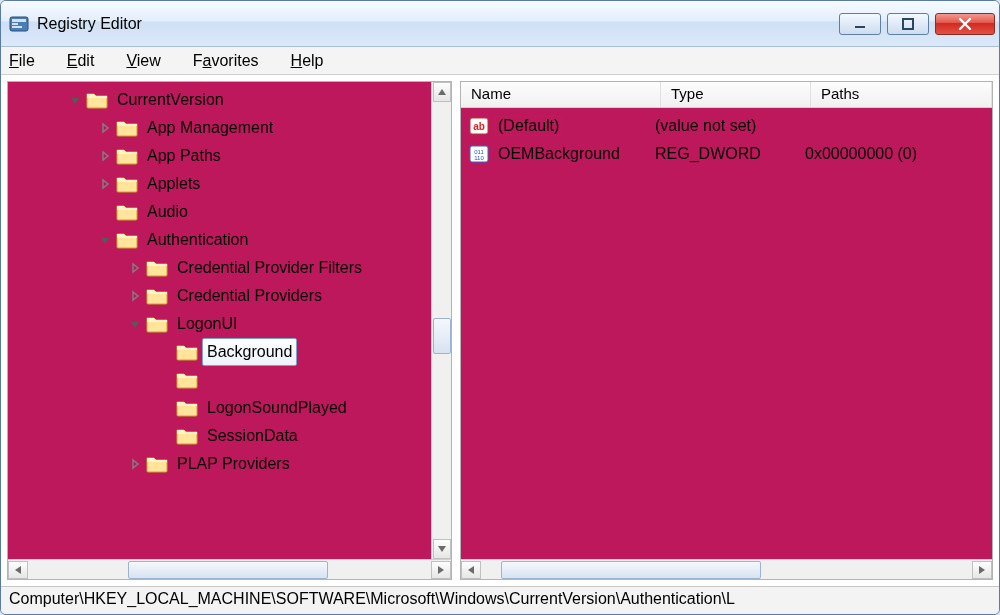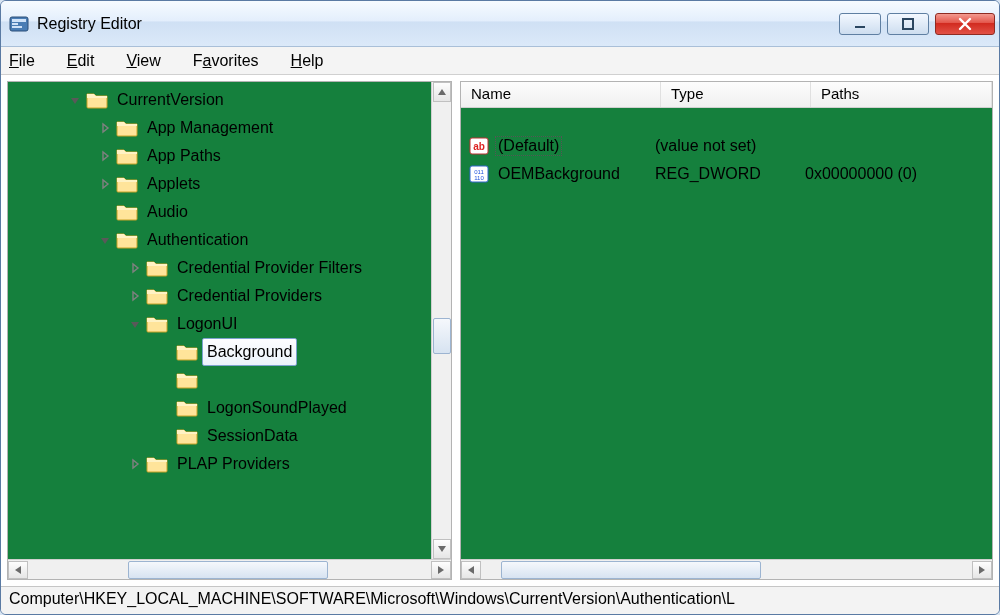--- a/index.html
+++ b/index.html
@@ -74,21 +74,21 @@
   .content {
     flex: 1;
     display:flex;
     padding: 6px;
     gap: 8px;
     min-height: 0;
     background: #fff;
   }
   .pane {
     border: 1px solid #b3b3b3;
-    background:#15803d;
+    background:#be185d;
     display:flex;
     flex-direction:column;
     min-height:0;
   }
   .left-pane { width: 445px; }
   .right-pane { flex:1; }
   .pane-body {
     flex:1;
     overflow:hidden;
     position:relative;
@@ -127,21 +127,21 @@
     border-bottom:1px solid #d0d0d0;
     font-size:15px;
   }
   .list-header .col {
     padding: 3px 10px;
     border-right:1px solid #e0e0e0;
   }
   .col-name{width:200px}
   .col-type{width:150px}
   .col-data{flex:1}
-  .list-body { padding:4px 0; font-size:16px;margin-top:20px; }
+  .list-body { padding:4px 0; font-size:16px; }
   .list-row {
     display:flex;
     align-items:center;
     height:28px;
     padding-left:8px;
   }
   .val-icon{width:20px;height:20px;margin-right:6px}
   .cell-name{width:186px;display:flex;align-items:center}
   .cell-name .nm{border:1px dotted transparent;padding:0 2px}
   .cell-name .nm.focused{border:1px dotted #555}

